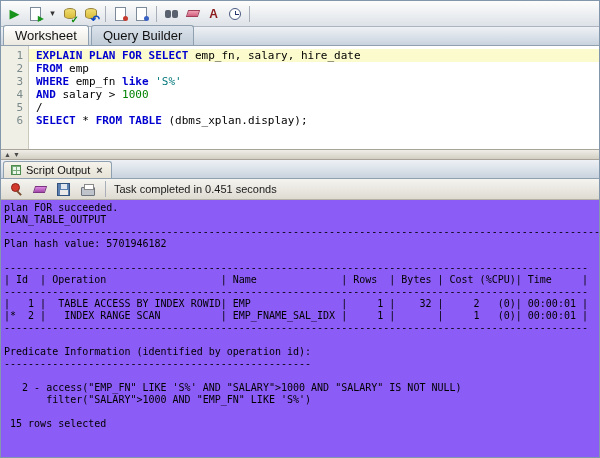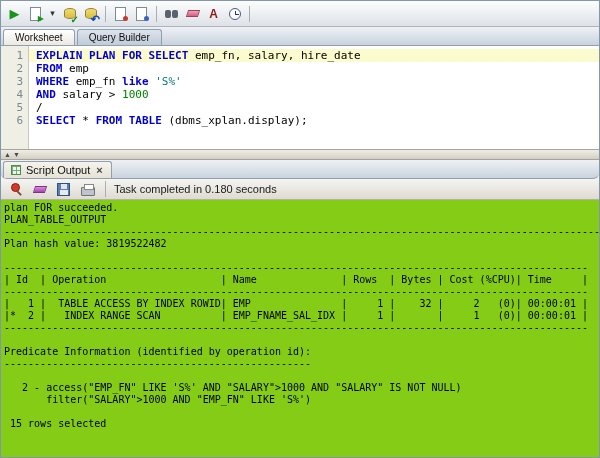--- a/index.html
+++ b/index.html
@@ -47,21 +47,21 @@
   .clock::after { content:""; position:absolute; left:5px; top:5px; width:4px; height:1px; background:#24366b; }
 
   
   .tabrow {
     height:19px; flex:0 0 19px;
     background:linear-gradient(#eef1f5,#c9d3de);
     border-bottom:1px solid #8fa0b0;
     display:flex; align-items:flex-end; padding-left:2px;
   }
   .tab {
-    font-size:10px; color:#111;
+    font-size:13px; color:#111;
     padding:2px 11px;
     border:1px solid #8fa0b0; border-bottom:none;
     border-radius:3px 3px 0 0;
     margin-right:2px; white-space:nowrap;
   }
   .tab.active { background:linear-gradient(#ffffff,#ece9e0); }
   .tab.inactive { background:linear-gradient(#dce3eb,#c0ccd8); }
 
   
   .editor { height:103px; flex:0 0 103px; display:flex; background:#fff; overflow:hidden; }
@@ -86,21 +86,21 @@
     border-top:1px solid #a8a49a; border-bottom:1px solid #a8a49a;
     display:flex; align-items:center; gap:2px; padding-left:3px;
   }
   .split-arrow { font-size:7px; line-height:1; color:#4a4a4a; cursor:pointer; }
 
   
   .outtabrow {
     height:19px; flex:0 0 19px;
     background:linear-gradient(#eef1f5,#c9d3de);
     border-bottom:1px solid #8fa0b0;
-    display:flex; align-items:flex-end; padding-left:2px;border-radius:6px;
+    display:flex; align-items:flex-end; padding-left:2px;
   }
   .outtab {
     display:flex; align-items:center; gap:5px;
     font-size:11px; color:#111;
     background:linear-gradient(#f5f3ec,#e6e2d6);
     border:1px solid #8fa0b0; border-bottom:none;
     border-radius:3px 3px 0 0;
     padding:2px 7px;
   }
   .grid-icon {
@@ -126,21 +126,21 @@
   .pin::after { content:""; position:absolute; left:9px; top:8px; width:2px; height:6px;
                 background:#7c4a2e; transform:rotate(-45deg); }
   .floppy { position:relative; width:13px; height:13px; background:#5b7fae; border:1px solid #31517e; display:block; }
   .floppy::before { content:""; position:absolute; left:3px; top:0; width:6px; height:5px; background:#dfe6ef; }
   .floppy::after { content:""; position:absolute; left:2px; bottom:0; width:8px; height:5px; background:#e9e9e9; }
   .printer { position:relative; width:14px; height:9px; background:#bfc4cc; border:1px solid #6d737d; border-radius:1px; margin-top:4px; display:block; }
   .printer::before { content:""; position:absolute; left:2px; top:-4px; width:8px; height:4px; background:#fff; border:1px solid #888; }
 
   
   .output {
-    flex:1; background:#84cc16; overflow:hidden;
+    flex:1; background:#8b5cf6; overflow:hidden;
     font:10px/12px "DejaVu Sans Mono", monospace;
     color:#000; padding:2px 16px 0 3px;
   }
   .out-line { white-space:pre; min-height:12px; }
 </style>
 </head>
 <body>
 
 <div class="window">
 
@@ -231,28 +231,28 @@
     <span class="tbtn">
         <span class="eraser purple"></span>
       </span>
     <span class="tbtn">
         <span class="floppy"></span>
       </span>
     <span class="tbtn">
         <span class="printer"></span>
       </span>
     <span class="sep"></span>
-    <span class="status">Task completed in 0.180 seconds</span>
+    <span class="status">Task completed in 0.451 seconds</span>
   </div>
 
   <div class="output">
       <div class="out-line">plan FOR succeeded.</div>
       <div class="out-line">PLAN_TABLE_OUTPUT</div>
       <div class="out-line">----------------------------------------------------------------------------------------------------</div>
-      <div class="out-line">Plan hash value: 3819522482</div>
+      <div class="out-line">Plan hash value: 5701946182</div>
       <div class="out-line"></div>
       <div class="out-line">-------------------------------------------------------------------------------------------------</div>
       <div class="out-line">| Id  | Operation                   | Name              | Rows  | Bytes | Cost (%CPU)| Time     |</div>
       <div class="out-line">-------------------------------------------------------------------------------------------------</div>
       <div class="out-line">|   1 |  TABLE ACCESS BY INDEX ROWID| EMP               |     1 |    32 |     2   (0)| 00:00:01 |</div>
       <div class="out-line">|*  2 |   INDEX RANGE SCAN          | EMP_FNAME_SAL_IDX |     1 |       |     1   (0)| 00:00:01 |</div>
       <div class="out-line">-------------------------------------------------------------------------------------------------</div>
       <div class="out-line"></div>
       <div class="out-line">Predicate Information (identified by operation id):</div>
       <div class="out-line">---------------------------------------------------</div>

